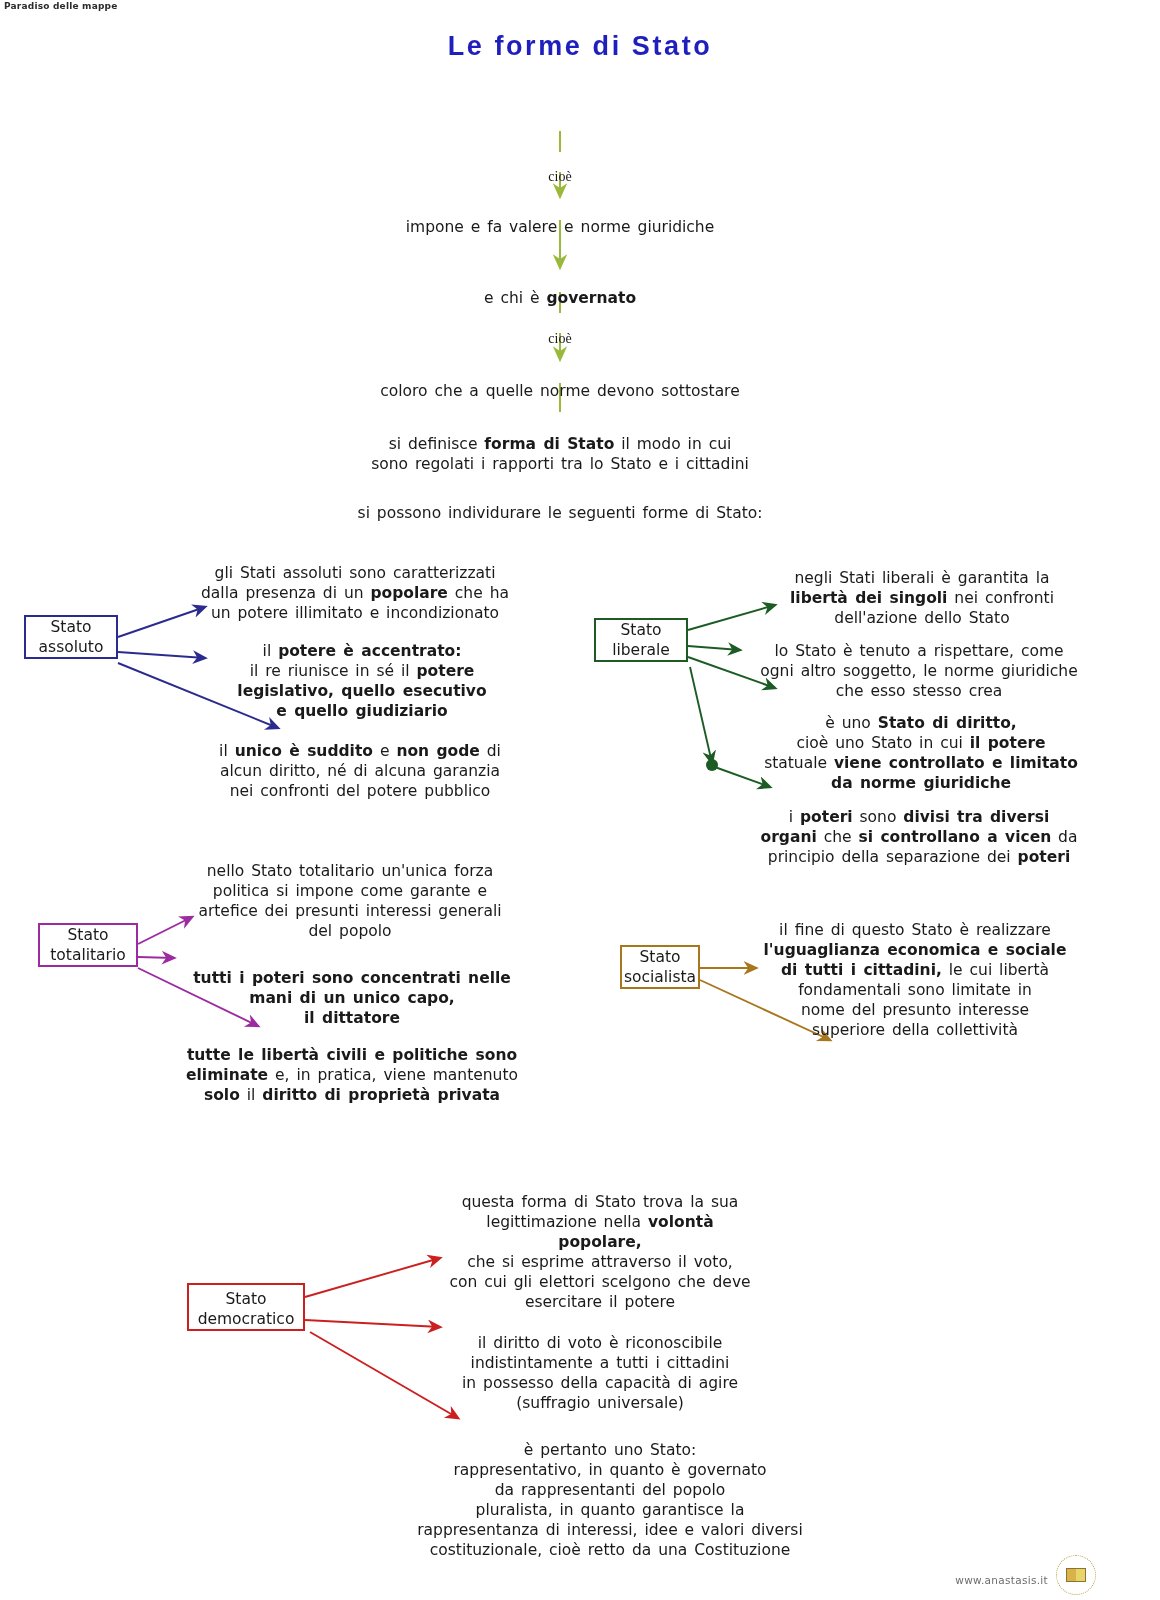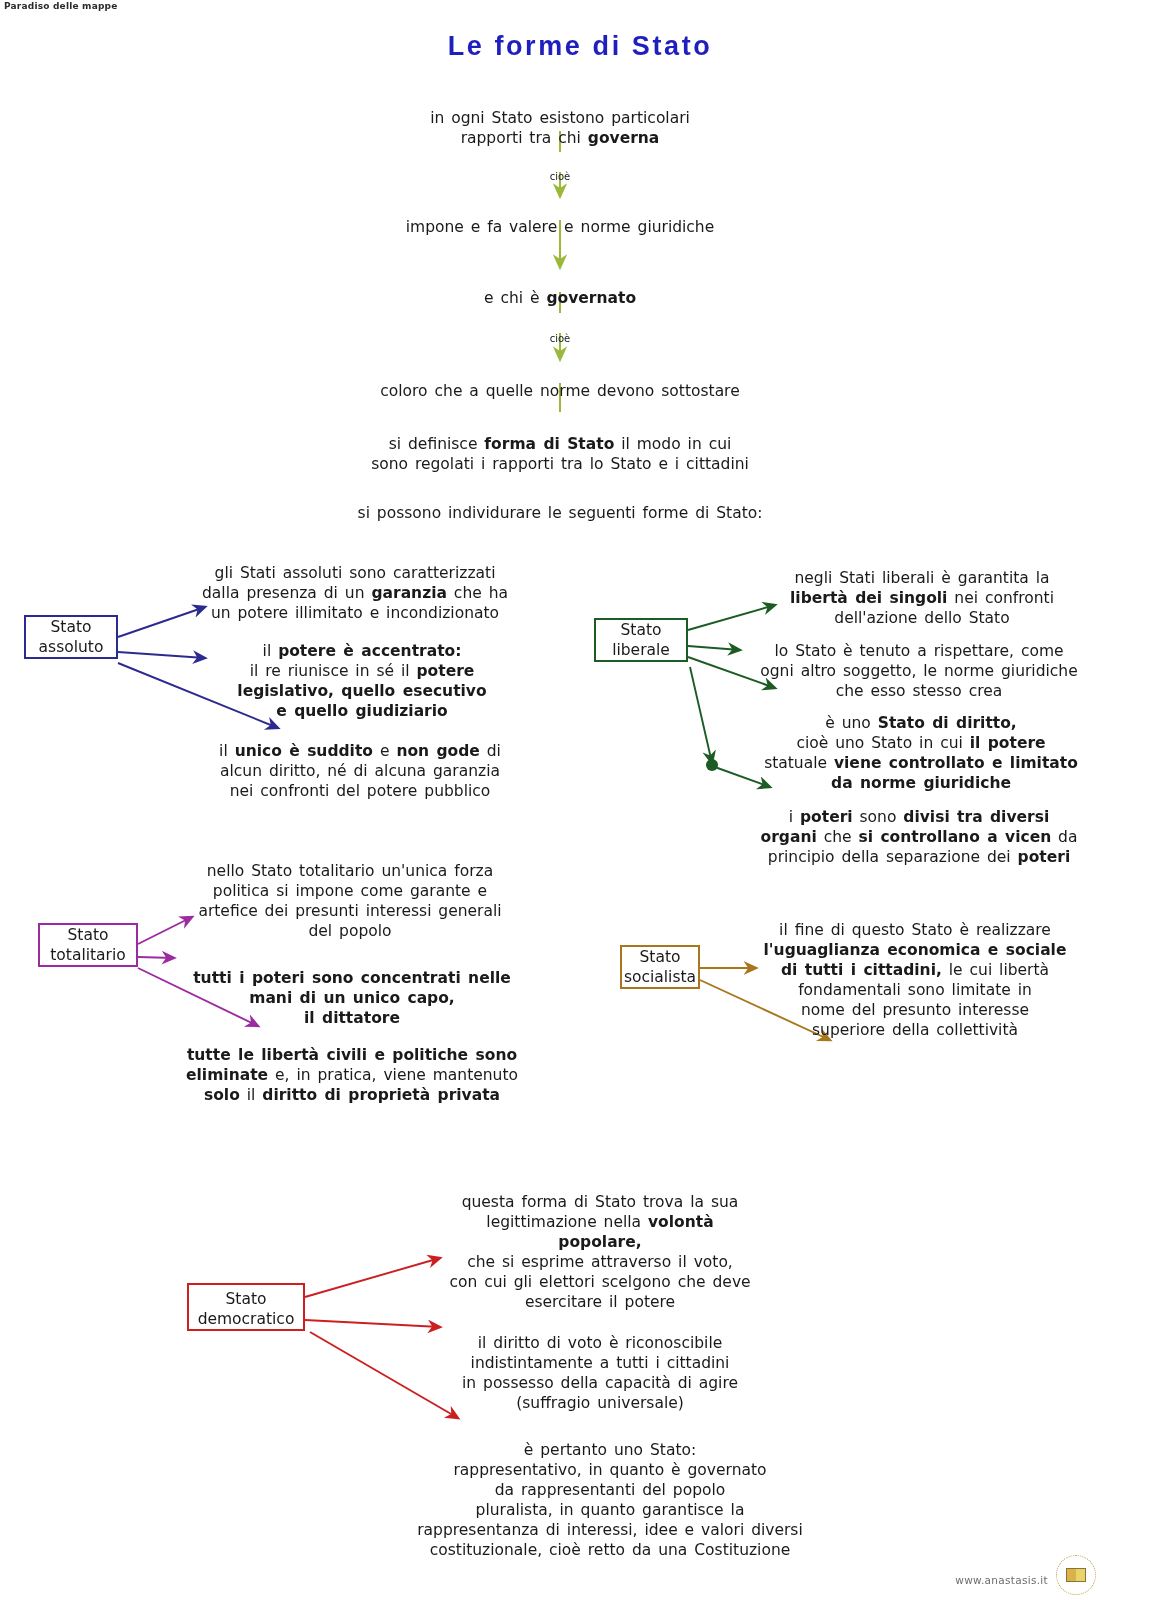--- a/index.html
+++ b/index.html
@@ -34,21 +34,21 @@
   .txt {
     position:absolute;
     text-align:center;
     font-family:"DejaVu Sans", sans-serif;
     font-size:15.5px;
     line-height:20px;
     color:#1a1a1a;
     white-space:pre-line;
     word-spacing:2px;
   }
-  .small { font-size:10px; line-height:16px; word-spacing:1px; }
+  .small { font-size:14px; line-height:16px; word-spacing:1px;font-family:Liberation Serif, serif; }
 
   .nodebox {
     position:absolute;
     border:2px solid #000;
     background:#fff;
     text-align:center;
     font-size:15.5px;
     line-height:20px;
     color:#1a1a1a;
     display:flex; align-items:flex-end; justify-content:center;
@@ -146,24 +146,20 @@
       <path d="M700,980 L830,1040" marker-end="url(#ah-brown)"></path>
     </g>
 
     <g stroke="#cc1f1f" stroke-width="1.9" fill="none">
       <path d="M305,1297 L440,1258" marker-end="url(#ah-red)"></path>
       <path d="M305,1320 L440,1327" marker-end="url(#ah-red)"></path>
       <path d="M310,1332 L458,1418" marker-end="url(#ah-red)"></path>
     </g>
   </svg>
 
-  <div class="txt" style="left:330px; top:88px; width:460px;">
-    <span>in  ogni  Stato  esistono   particolari
-rapporti  tra chi  <b>governa</b></span>
-  </div>
   <div class="txt small" style="left:480px; top:153px; width:160px;">
     <span>cioè</span>
   </div>
   <div class="txt" style="left:330px; top:197px; width:460px;">
     <span>impone  e fa  valere  e  norme   giuridiche</span>
   </div>
   <div class="txt" style="left:380px; top:268px; width:360px;">
     <span>e  chi  è  <b>governato</b></span>
   </div>
   <div class="txt small" style="left:480px; top:315px; width:160px;">
@@ -200,21 +196,21 @@
 socialista</span>
   </div>
 
   <div class="nodebox nb-democratico" style="left:187px; top:1283px; width:118px; height:48px;">
     <span>Stato
 democratico</span>
   </div>
 
   <div class="txt" style="left:170px; top:543px; width:370px;">
     <span>gli  Stati  assoluti  sono  caratterizzati
-dalla  presenza  di  un  <b>garanzia</b>  che ha
+dalla  presenza  di  un  <b>popolare</b>  che ha
 un  potere  illimitato  e  incondizionato</span>
   </div>
   <div class="txt" style="left:202px; top:621px; width:320px;">
     <span>il  <b><b>potere</b>  è  accentrato:</b>
 il  re  riunisce  in  sé il  <b>potere</b>
 <b>legislativo,  quello  esecutivo</b>
 <b>e  quello  giudiziario</b></span>
   </div>
   <div class="txt" style="left:180px; top:721px; width:360px;">
     <span>il  <b>unico  è  suddito</b>  e  <b>non  gode</b>  di

